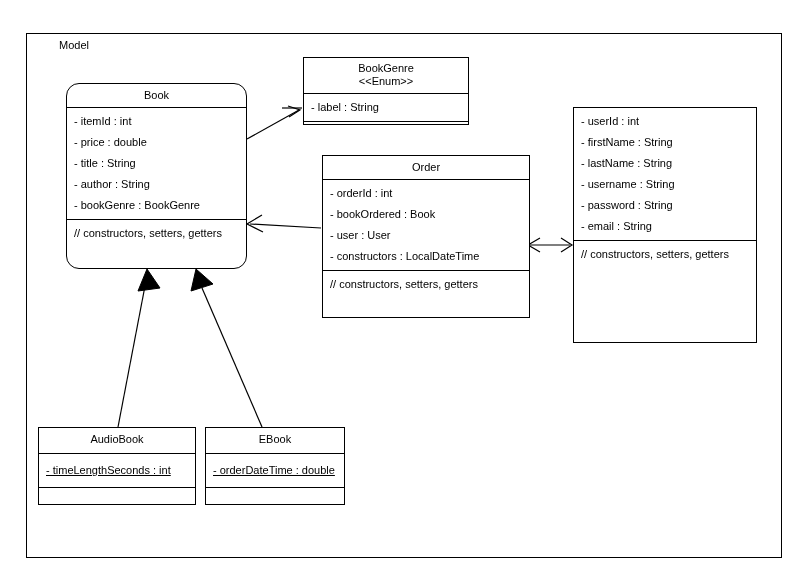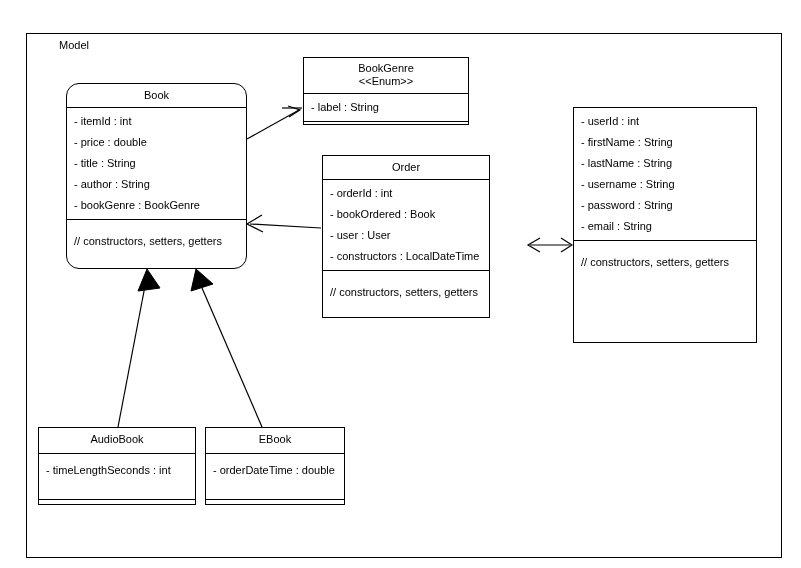--- a/index.html
+++ b/index.html
@@ -76,45 +76,44 @@
     padding: 3px 7px 3px 7px;
     line-height: 15px;
     white-space: nowrap;
     overflow: hidden;
   }
   .uml-ops {
     box-sizing: border-box;
     padding: 6px 7px 6px 7px;
     line-height: 14px;
     white-space: nowrap;
-    margin-top: 8px;
   }
   .uml-ops.empty {
     padding: 0;
     height: 14px;
   }
 
   
   #box-book      { left: 66px;  top: 83px;  width: 181px; height: 186px; border-radius: 13px; }
   #box-bookgenre { left: 303px; top: 57px;  width: 166px; height: 68px;  }
-  #box-order     { left: 322px; top: 155px; width: 168px; height: 163px; }
+  #box-order     { left: 322px; top: 155px; width: 208px; height: 163px; }
   #box-user      { left: 573px; top: 107px; width: 184px; height: 236px; }
   #box-audiobook { left: 38px;  top: 427px; width: 158px; height: 78px;  }
   #box-ebook     { left: 205px; top: 427px; width: 140px; height: 78px;  }
 
   
   #box-book .uml-header      { height: 24px; }
   #box-bookgenre .uml-header { height: 36px; padding-top: 4px; }
   #box-order .uml-header     { height: 24px; }
   #box-user .uml-header      { height: 24px; }
   #box-audiobook .uml-header { height: 26px; }
   #box-ebook .uml-header     { height: 26px; }
 
   #box-audiobook .uml-attrs,
-  #box-ebook .uml-attrs { padding: 6px 0 18px 0; }
+  #box-ebook .uml-attrs { padding: 6px 0 6px 0; text-decoration: underline; }
 
   
   #connectors {
     position: absolute;
     left: 0; top: 0;
     width: 801px;
     height: 568px;
     pointer-events: none;
   }
 </style>

